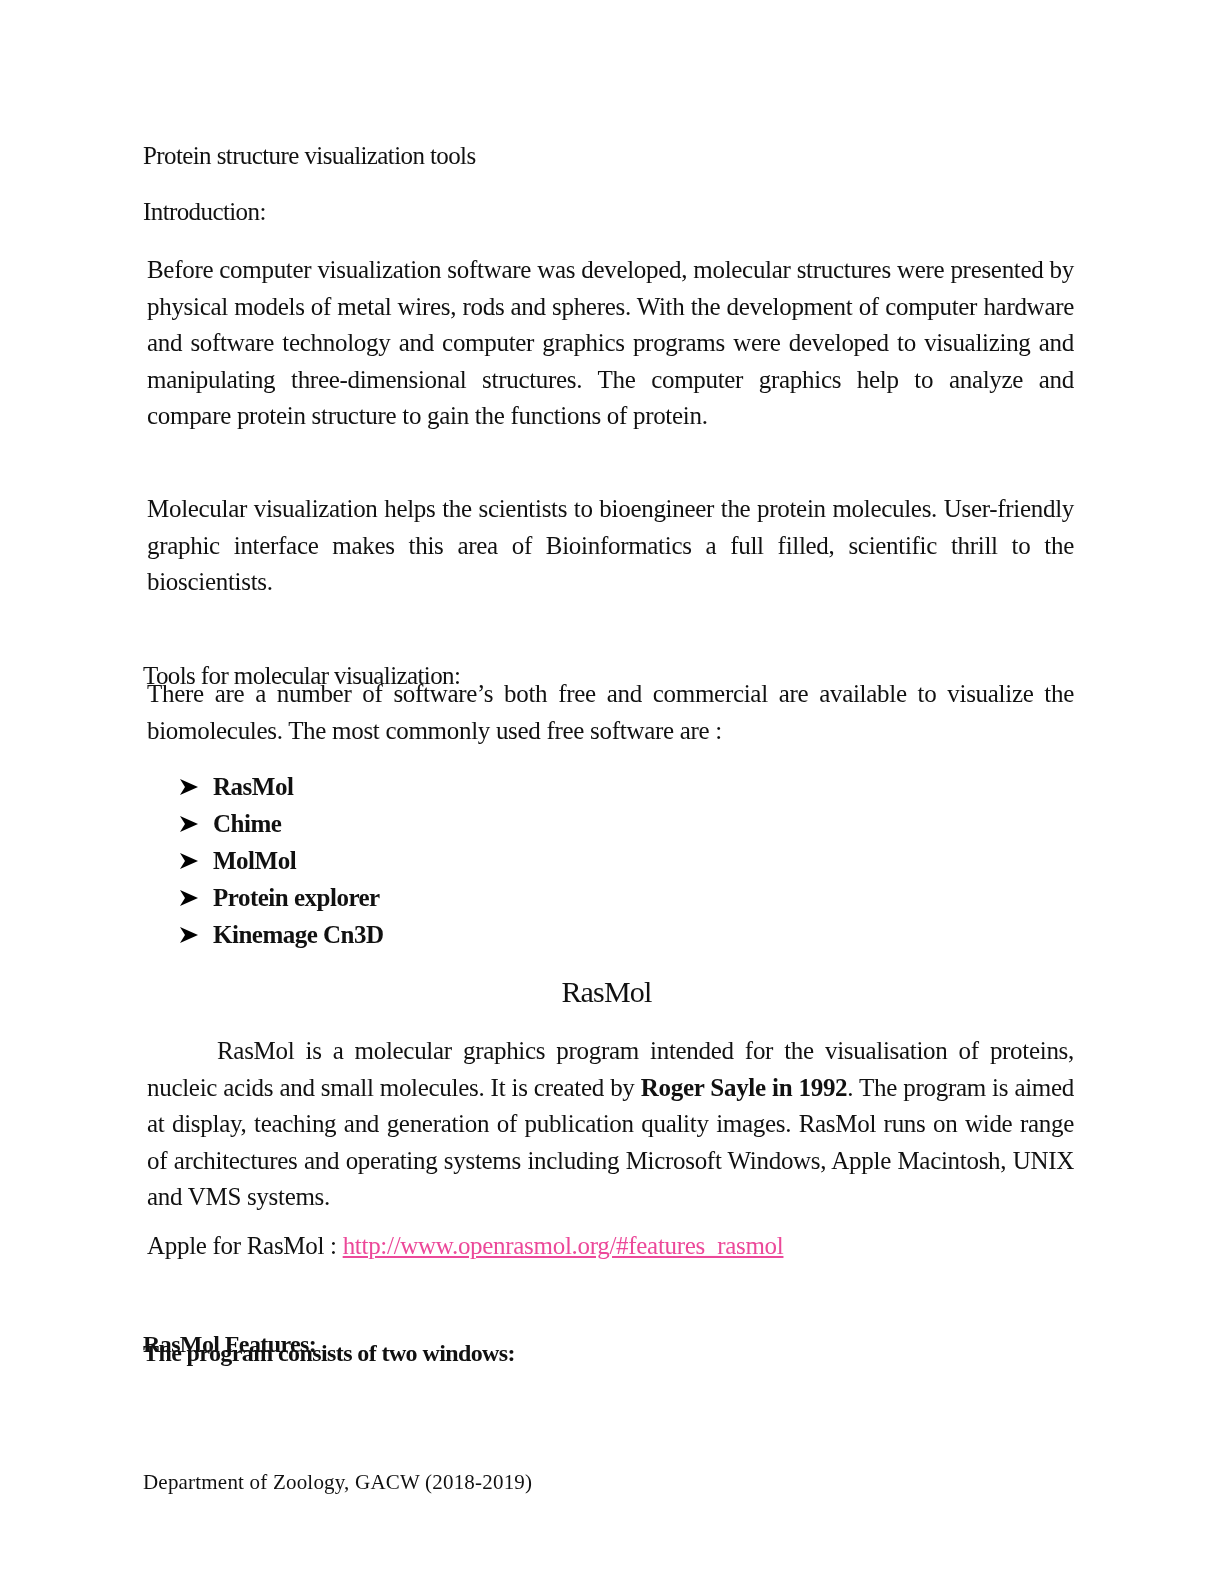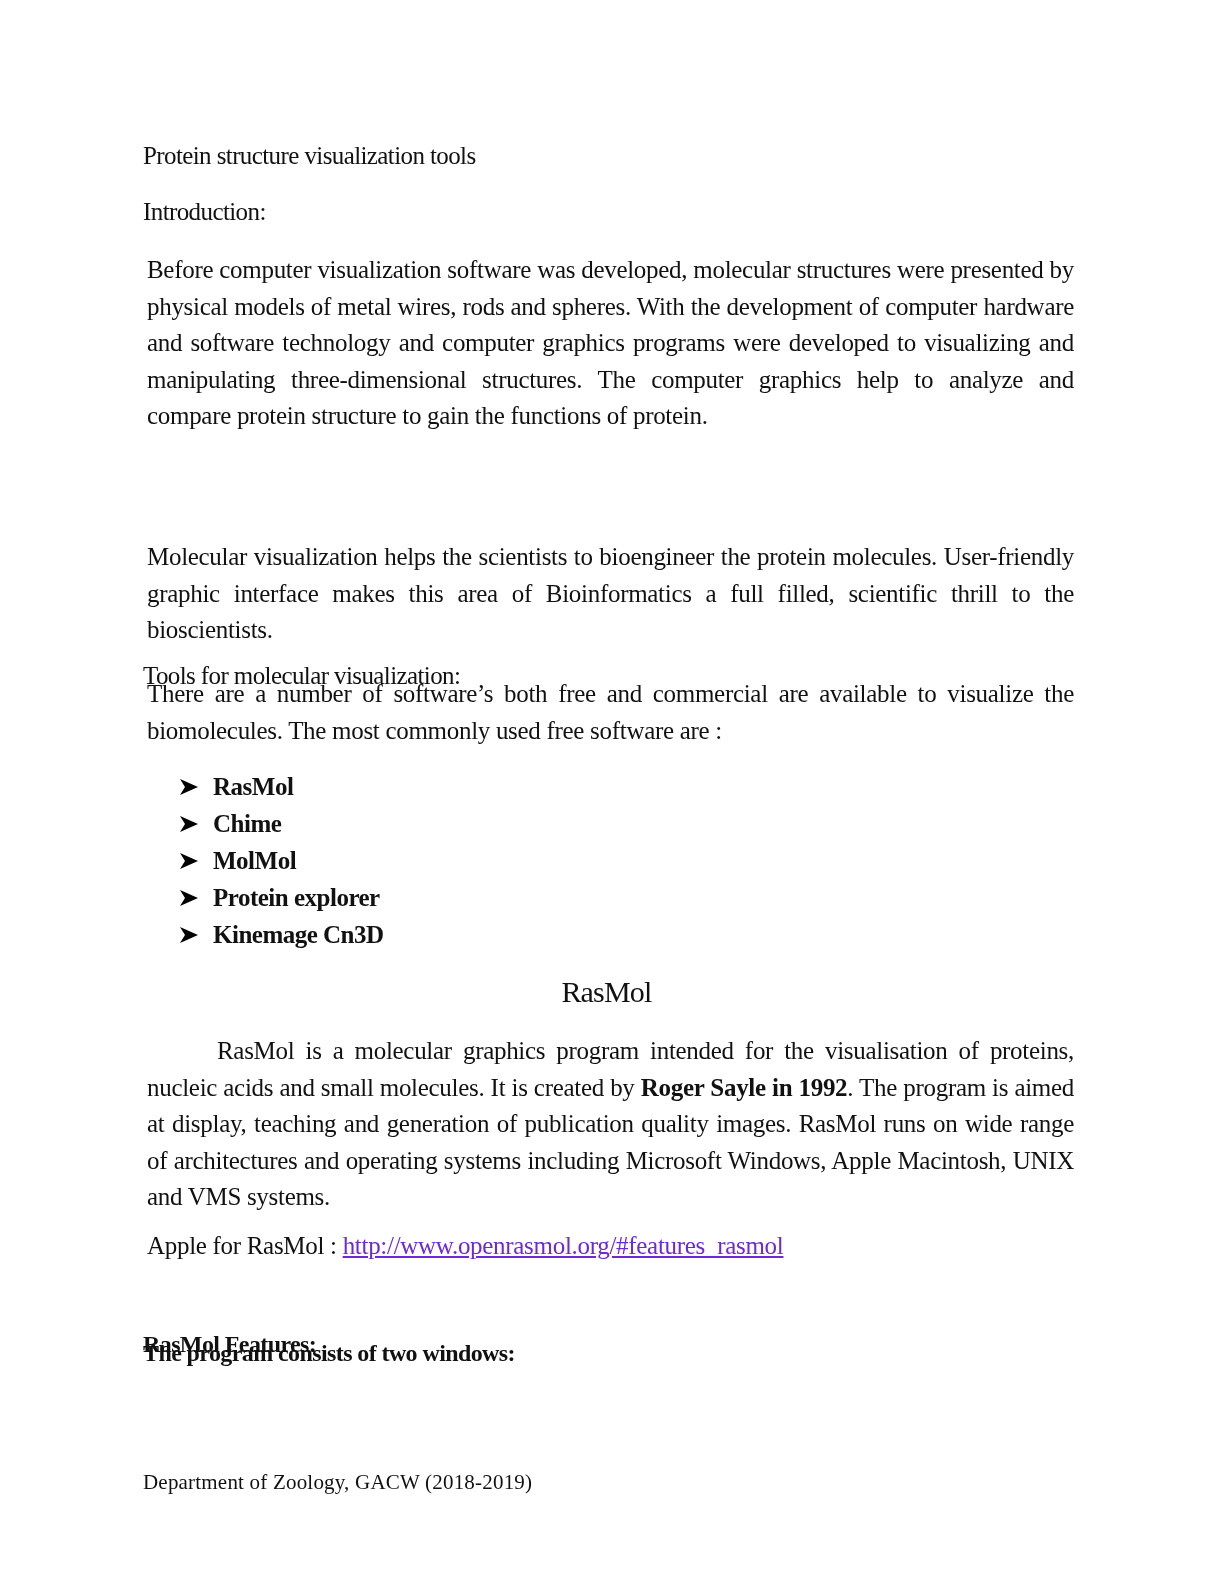--- a/index.html
+++ b/index.html
@@ -12,35 +12,35 @@
   .p { position: absolute; left: 4px; width: 927px; font-size: 25px; line-height: 36.5px;
        text-align: justify; text-align-last: left; letter-spacing: -0.3px; }
   .bold { font-weight: bold; }
   .list { position: absolute; left: 36px; top: 768px; margin: 0; padding: 0; list-style: none; }
   .list li { font-size: 25px; line-height: 37px; font-weight: bold; display: flex; align-items: center; letter-spacing: -0.5px; }
   .arrow { display: inline-block; width: 34px; font-size: 20px; font-weight: normal; }
   .arrow svg { display: block; }
   .rasmol-heading { position: absolute; top: 975px; left: 0; width: 927px; text-align: center;
                     font-size: 30px; letter-spacing: -0.8px; }
   .indent { display: inline-block; width: 70px; }
-  a.link { color: #6d28d9; }
+  a.link { color: #ec4899; }
   .footer { position: absolute; top: 1470px; left: 0; font-size: 21px; letter-spacing: 0.2px; }
 </style>
 </head>
 <body>
 
 <div class="page">
 
   <div class="title">Protein structure visualization tools</div>
 
   <div class="h" style="top:198px;">Introduction:</div>
 
   <div class="p" style="top:252px;">Before computer visualization software was developed, molecular structures were presented by physical models of metal wires, rods and spheres. With the development of computer hardware and software technology and computer graphics programs were developed to visualizing and manipulating three-dimensional structures. The computer graphics help to analyze and compare protein structure to gain the functions of protein.</div>
 
-  <div class="p" style="top:491px;margin-top:48px;">Molecular visualization helps the scientists to bioengineer the protein molecules. User-friendly graphic interface makes this area of Bioinformatics a full filled, scientific thrill to the bioscientists.</div>
+  <div class="p" style="top:491px;">Molecular visualization helps the scientists to bioengineer the protein molecules. User-friendly graphic interface makes this area of Bioinformatics a full filled, scientific thrill to the bioscientists.</div>
 
   <div class="h" style="top:620px;margin-top:42px;">Tools for molecular visualization:</div>
 
   <div class="p" style="top:676px;">There are a number of software’s both free and commercial are available to visualize the biomolecules. The most commonly used free software are :</div>
 
   <ul class="list">
     <li>
       <span class="arrow">
           <svg width="20" height="18" viewBox="0 0 20 18">
             <path d="M1 1 L19 9 L1 17 L6 9 Z" fill="#000"></path>

